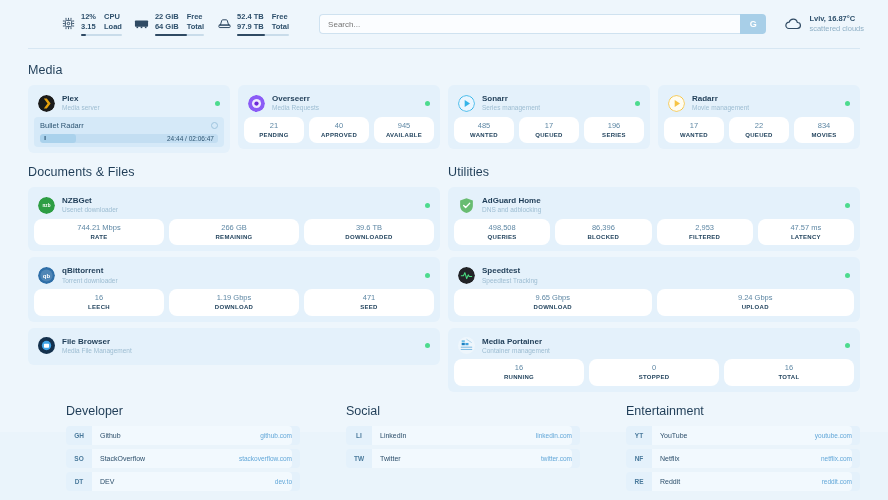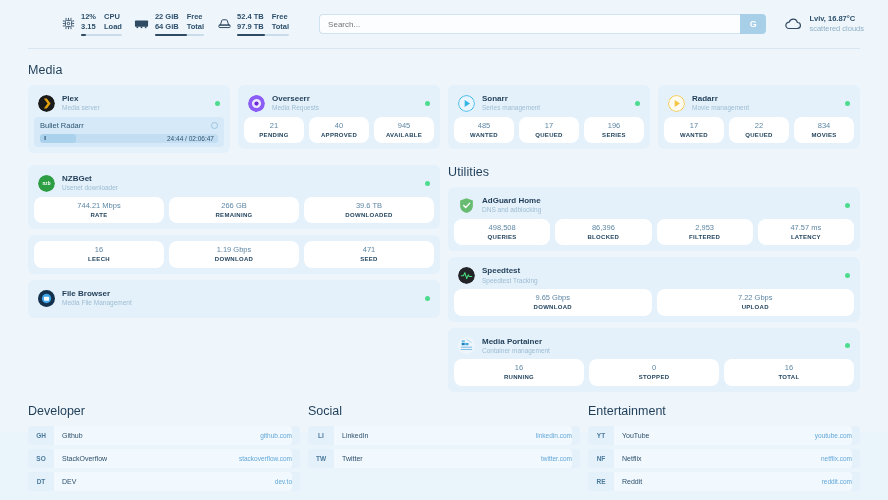--- a/index.html
+++ b/index.html
@@ -134,21 +134,21 @@
   }
   .np-fill {
     position: absolute; left: 0; top: 0; bottom: 0;
     background: #aad2ec; border-radius: 3px;
   }
   .np-pause { font-size: 6px; color: #2d5572; position: relative; z-index: 2; letter-spacing: -1px; }
   .np-time { font-size: 6.5px; color: #2d5572; position: relative; z-index: 2; }
 
   
   .bk-wrap { display: flex; gap: 8px; padding: 6px 28px 0 28px; }
-  .bk-col { flex: 1; min-width: 0; }
+  .bk-col { flex: 1; min-width: 0; margin-left: 38px; }
   .bk-title { font-size: 12.5px; color: #1f3d57; margin-bottom: 8px; }
   .bk-item {
     display: flex; align-items: center;
     background: #e4f1fb;
     border-radius: 4px;
     height: 19px;
     margin-bottom: 4px;
     padding-right: 8px;
   }
   .bk-badge {
@@ -391,20 +391,21 @@
     </div>
             </div>
   </div>
         </div>
       </div>
 
     <div style="height:6px"></div>
 
     <div class="cols2">
       <div class="col">
+        <div class="sect-title">Documents &amp; Files</div>
         <div id="docs-grid">
             <div class="card">
     <div class="card-head">
       <span class="app-ico">
                   <svg viewBox="0 0 24 24">
                     <circle cx="12" cy="12" r="12" fill="#2e9e44"></circle>
                     <text x="12" y="14.5" font-size="6.5" fill="#ffffff" text-anchor="middle" font-family="sans-serif" font-weight="bold">nzb</text>
                   </svg>
                 </span>
       <span class="app-meta">
@@ -422,20 +423,34 @@
       <div class="n">266 GB</div>
       <div class="l">REMAINING</div>
     </div>
                 <div class="stat-tile">
       <div class="n">39.6 TB</div>
       <div class="l">DOWNLOADED</div>
     </div>
               </div>
   </div>
             <div class="card">
+    <div class="card-head">
+      <span class="app-ico">
+                  <svg viewBox="0 0 24 24">
+                    <circle cx="12" cy="12" r="12" fill="#2f6fa8"></circle>
+                    <circle cx="12" cy="12" r="8.6" fill="#ffffff" opacity=".16"></circle>
+                    <text x="12" y="15" font-size="8.5" fill="#ffffff" text-anchor="middle" font-family="sans-serif" font-weight="bold">qb</text>
+                  </svg>
+                </span>
+      <span class="app-meta">
+        <span class="app-name">qBittorrent</span>
+        <span class="app-sub">Torrent downloader</span>
+      </span>
+      <span class="dot"></span>
+    </div>
     <div class="stats-row">
                 <div class="stat-tile">
       <div class="n">16</div>
       <div class="l">LEECH</div>
     </div>
                 <div class="stat-tile">
       <div class="n">1.19 Gbps</div>
       <div class="l">DOWNLOAD</div>
     </div>
                 <div class="stat-tile">
@@ -512,21 +527,21 @@
         <span class="app-sub">Speedtest Tracking</span>
       </span>
       <span class="dot"></span>
     </div>
     <div class="stats-row">
                 <div class="stat-tile">
       <div class="n">9.65 Gbps</div>
       <div class="l">DOWNLOAD</div>
     </div>
                 <div class="stat-tile">
-      <div class="n">7.22 Gbps</div>
+      <div class="n">9.24 Gbps</div>
       <div class="l">UPLOAD</div>
     </div>
               </div>
   </div>
             <div class="card">
     <div class="card-head">
       <span class="app-ico">
                   <svg viewBox="0 0 24 24">
                     <rect width="24" height="24" rx="3" fill="#eef6fc"></rect>
                     <path d="M4 17.6h16M4 14.4h16" stroke="#6fb3dd" stroke-width="1.3"></path>

